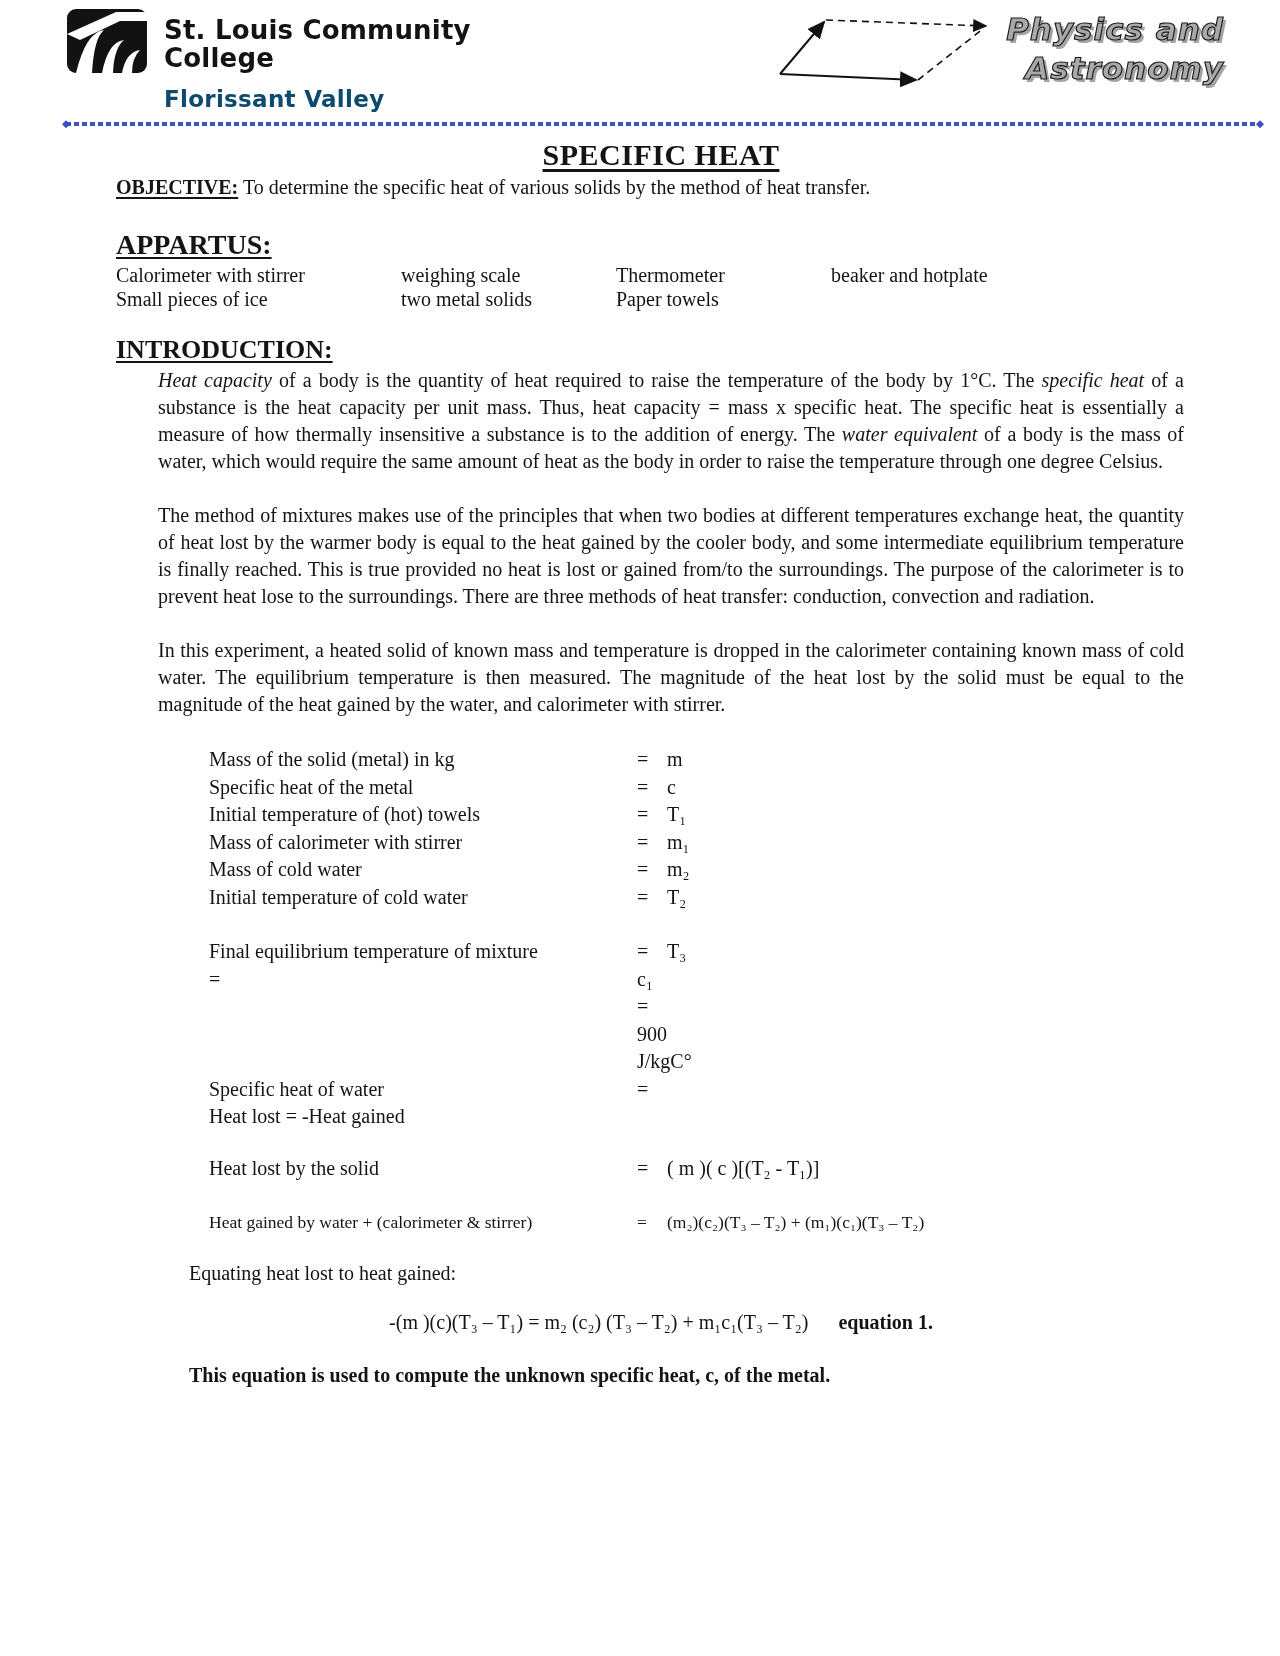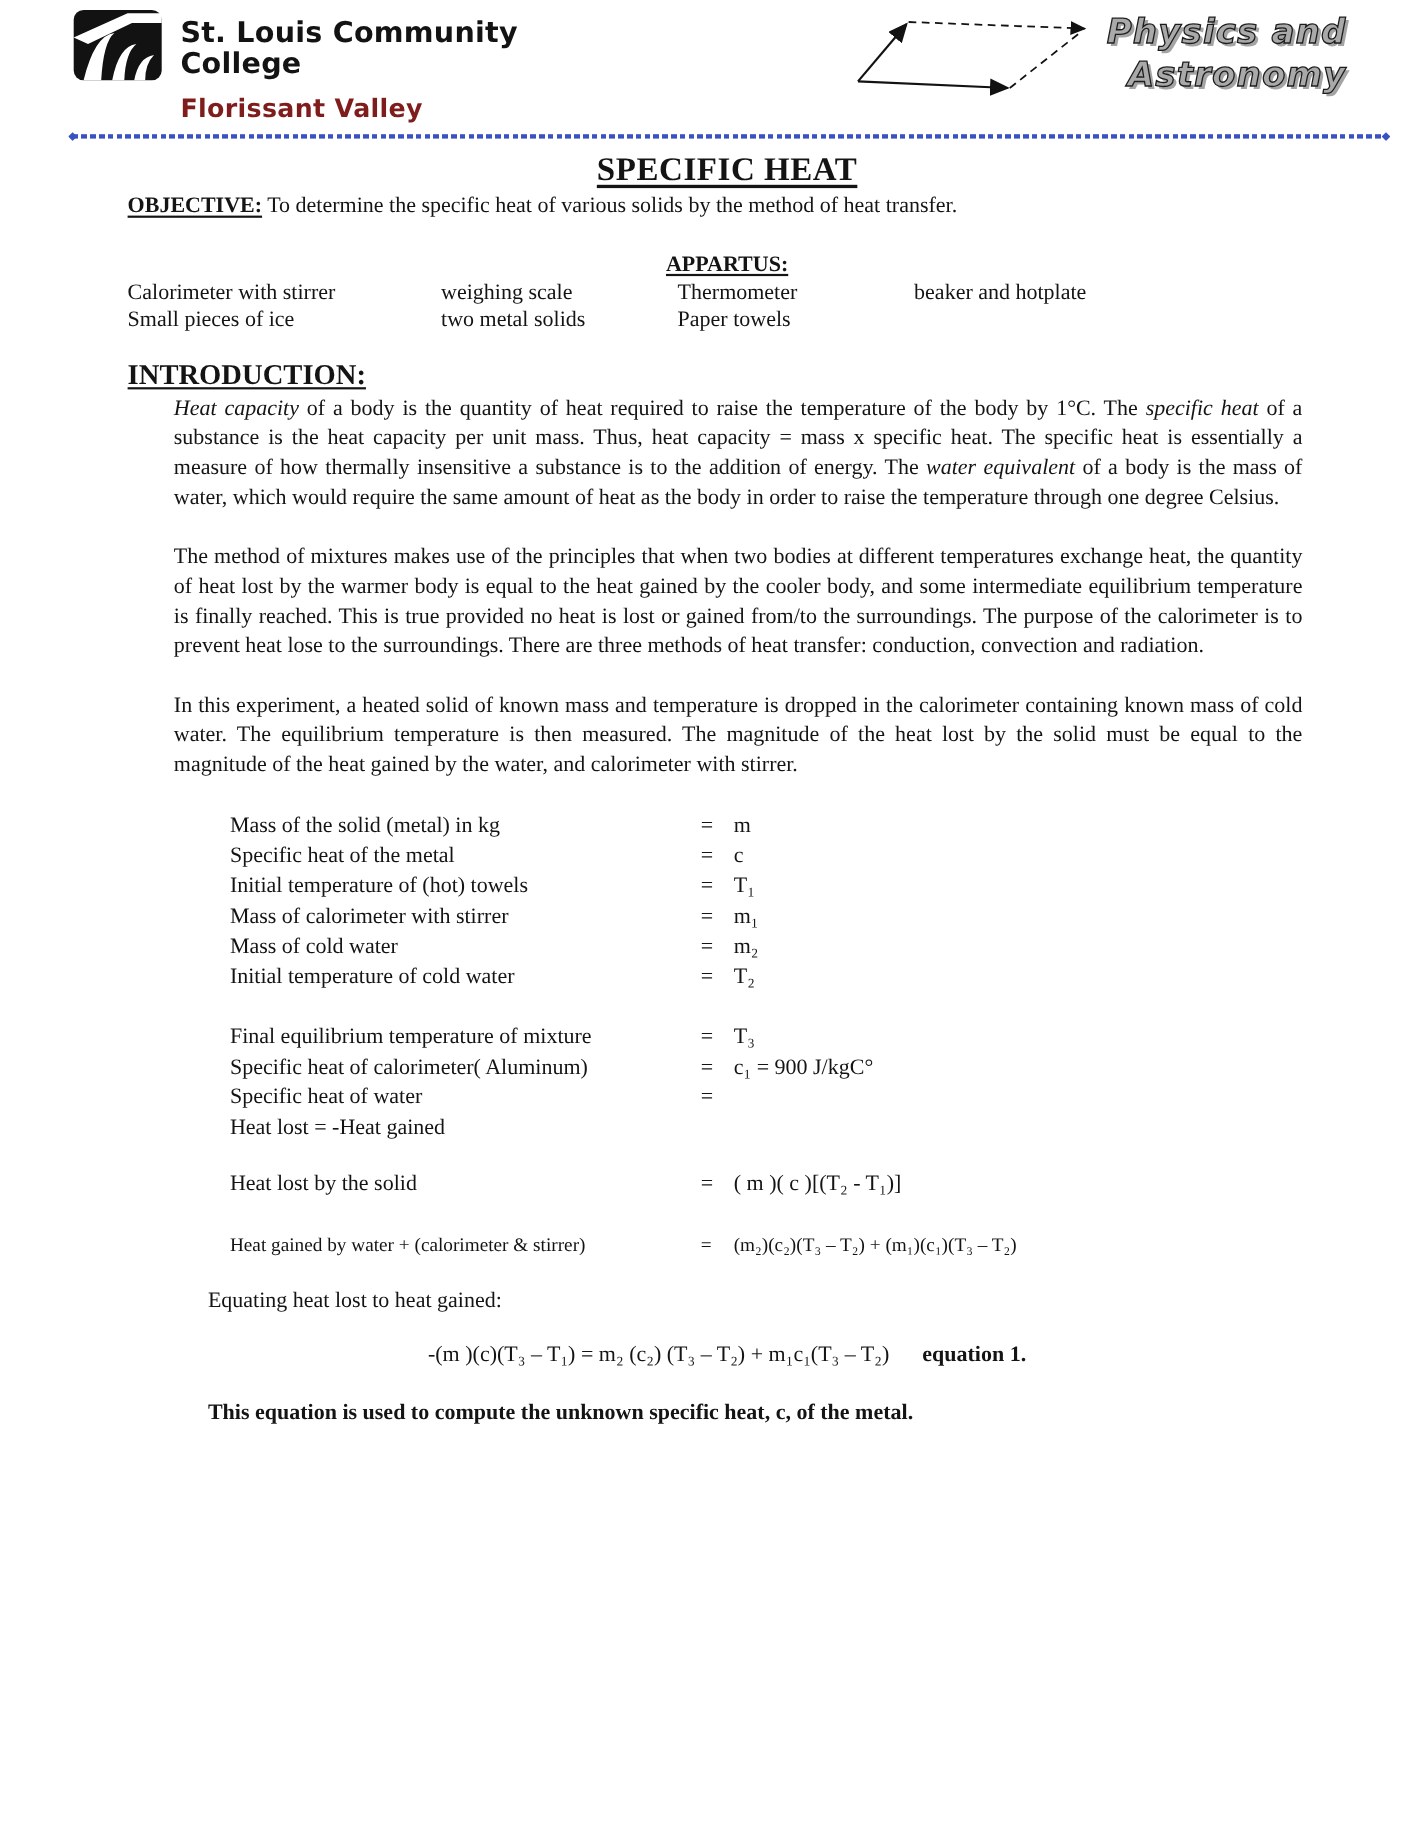--- a/index.html
+++ b/index.html
@@ -13,21 +13,21 @@
   
   .hdr { display:flex; justify-content:space-between; align-items:flex-start; padding:8px 56px 0 20px; }
   .hdr-left { display:flex; gap:16px; align-items:flex-start; }
   .logo-box { flex:0 0 auto; }
   .college-name {
     font-family:"DejaVu Sans","Liberation Sans",sans-serif; font-weight:bold;
     font-size:26px; line-height:1.08; color:#131313; letter-spacing:.2px; margin-top:8px;
   }
   .campus {
     font-family:"DejaVu Sans","Liberation Sans",sans-serif; font-weight:bold;
-    font-size:23px; color:#7f1d1d; margin-top:14px; letter-spacing:.3px;
+    font-size:23px; color:#0c4a6e; margin-top:14px; letter-spacing:.3px;
   }
   .hdr-right { display:flex; align-items:flex-start; gap:10px; margin-top:2px; }
   .dept {
     font-family:"DejaVu Sans","Liberation Sans",sans-serif; font-weight:bold; font-style:italic;
     font-size:31px; line-height:1.25; text-align:right; color:#a9a9a9;
     -webkit-text-stroke:1.2px #1c1c1c; text-shadow:3px 3px 0 rgba(90,90,90,.55);
     letter-spacing:1px; white-space:nowrap;
   }
 
   
@@ -120,21 +120,21 @@
 
   <main>
     <h1 class="title">SPECIFIC HEAT</h1>
 
     <p class="objective">
       <span class="run-label">OBJECTIVE:</span>
       <span>To determine the specific heat of various solids by the method of heat transfer.</span>
     </p>
 
     <section class="apparatus-block">
-      <h2 class="section-head" style="font-size:20px;text-align:center;">APPARTUS:</h2>
+      <h2 class="section-head" style="font-size:28px;">APPARTUS:</h2>
       <div class="app-grid">
         <span>Calorimeter with stirrer</span>
         <span>weighing scale</span>
         <span>Thermometer</span>
         <span>beaker and hotplate</span>
         <span>Small pieces of ice</span>
         <span>two metal solids</span>
         <span>Paper towels</span>
         <span></span>
       </div>
@@ -178,21 +178,20 @@
         <span class="def-eq">=</span>
         <span class="def-val">T₂</span>
       </div>
 
       <div class="def-row gap-above">
         <span class="def-label">Final equilibrium temperature of mixture</span>
         <span class="def-eq">=</span>
         <span class="def-val">T₃</span>
       </div>
       <div class="def-row">
-        <span class="def-label">Specific heat of calorimeter( Aluminum)</span>
         <span class="def-eq">=</span>
         <span class="def-val">c₁ = 900 J/kgC°</span>
       </div>
       <div class="def-row">
         <span class="def-label">Specific heat of water</span>
         <span class="def-eq">=</span>
       </div>
       <div class="def-row">
         <span class="def-label">Heat lost = -Heat gained</span>
         <span></span>

